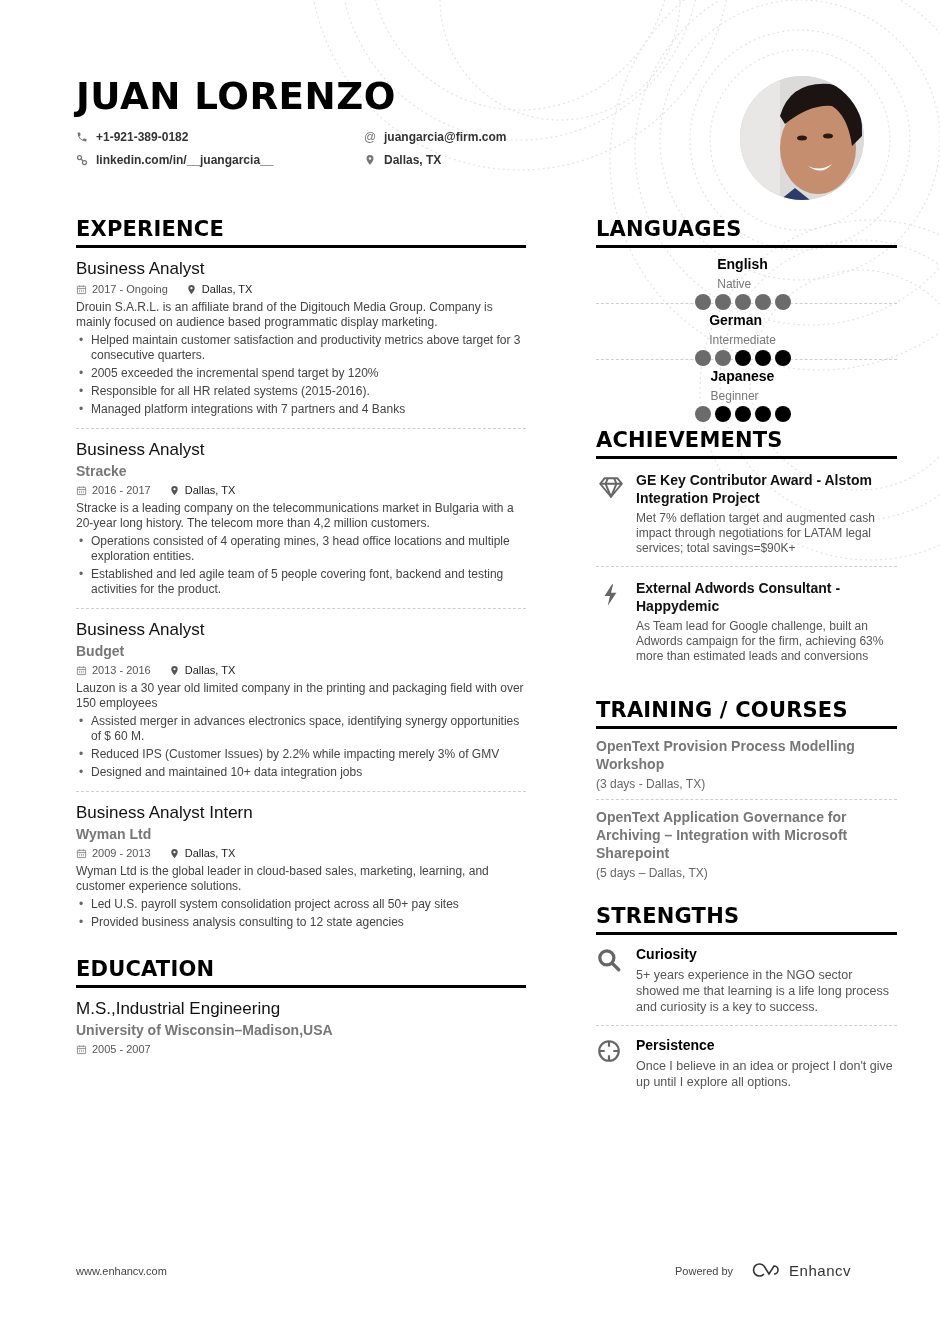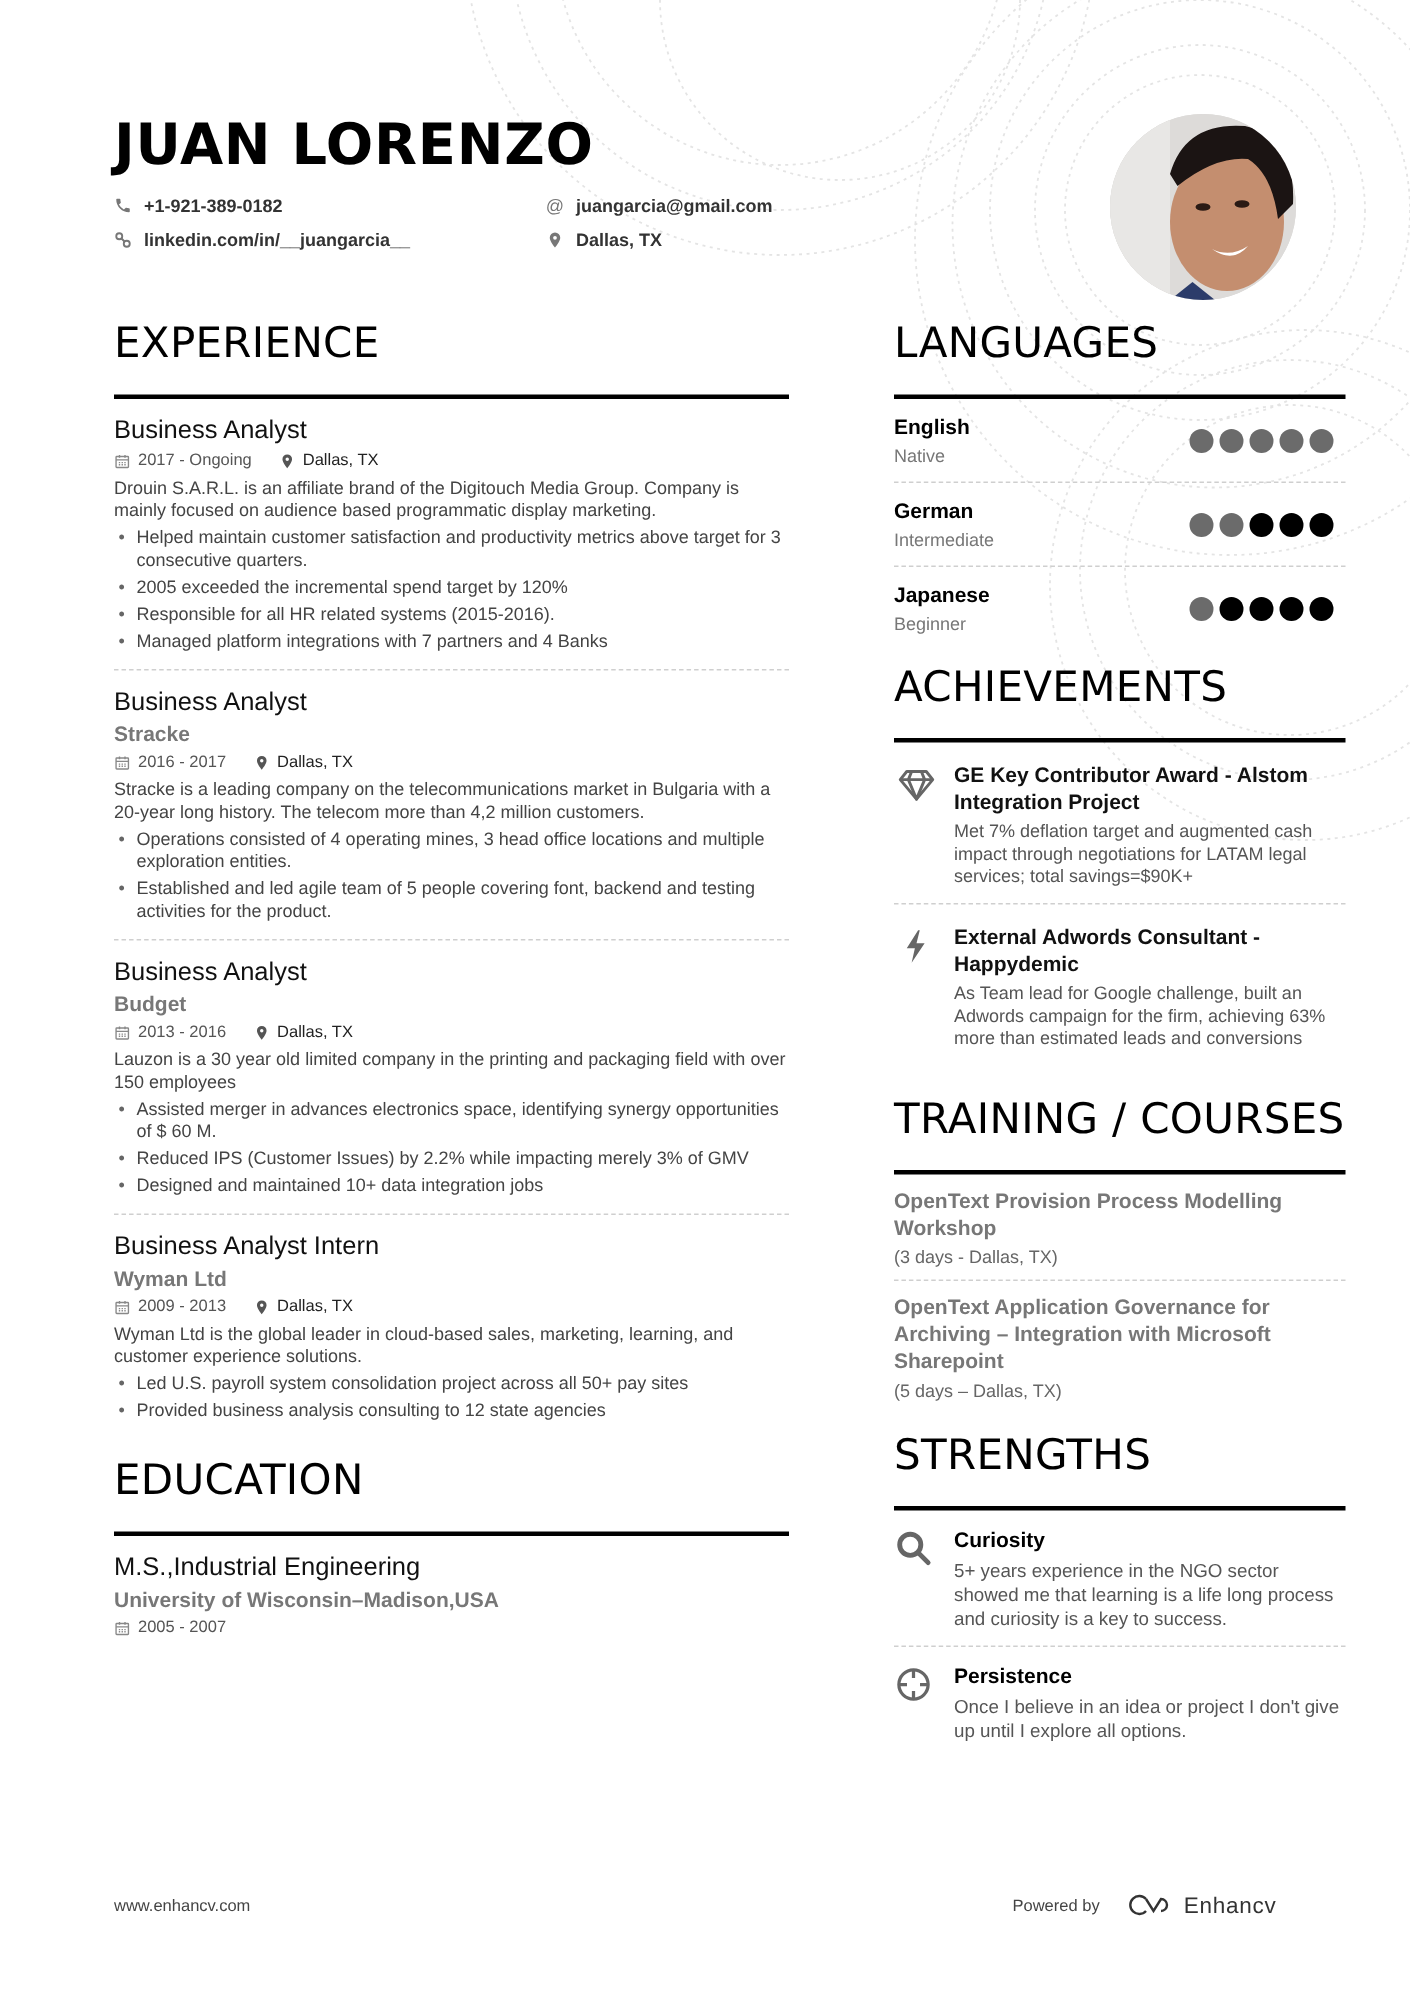--- a/index.html
+++ b/index.html
@@ -11,39 +11,39 @@
   .name { position: absolute; left: 76px; top: 74px; font-size: 38px; font-weight: 900; letter-spacing: 0.5px; font-family: "DejaVu Sans", sans-serif; transform: scaleX(0.98); transform-origin: left; }
   .contact { position: absolute; font-size: 12px; font-weight: bold; color: #333; display: flex; align-items: center; gap: 8px; }
   .contact .ico { width: 12px; height: 12px; color: #777; display: inline-flex; align-items: center; justify-content: center; }
   .contact .ico svg { width: 12px; height: 12px; }
 
   .photo { position: absolute; left: 740px; top: 76px; width: 124px; height: 124px; border-radius: 50%; overflow: hidden; background: #d8d6d4; }
 
   .col-left { position: absolute; left: 76px; top: 215px; width: 450px; }
   .col-right { position: absolute; left: 596px; top: 215px; width: 301px; }
 
-  .section-title { font-family: "DejaVu Sans", sans-serif; font-size: 28px; font-weight: 400; letter-spacing: 0.2px; padding-bottom: 20px; border-bottom: 3px solid #000; line-height: 28px; }
+  .section-title { font-family: "DejaVu Sans", sans-serif; font-size: 21px; font-weight: 700; letter-spacing: 0.2px; padding-bottom: 2px; border-bottom: 3px solid #000; line-height: 28px; }
 
   .job { padding: 10px 0 8px 0; border-bottom: 1px dashed #cfcfcf; }
   .job:last-child { border-bottom: none; }
   .job-title { font-size: 17px; color: #111; line-height: 22px; }
   .company { font-size: 14px; font-weight: bold; color: #777; line-height: 20px; }
   .meta { font-size: 11px; color: #555; display: flex; align-items: center; line-height: 18px; }
   .meta .mi { display: inline-flex; align-items: center; gap: 5px; margin-right: 18px; }
   .meta .loc { color: #222; }
   .meta svg { width: 11px; height: 11px; }
   .desc { font-size: 12px; color: #444; line-height: 15px; margin-top: 2px; }
   .bullets { list-style: none; margin-top: 3px; }
   .bullets li { font-size: 12px; color: #444; line-height: 15px; padding-left: 15px; position: relative; margin-bottom: 3px; }
   .bullets li::before { content: "•"; position: absolute; left: 3px; color: #666; }
 
   .edu { padding-top: 10px; }
   .edu .degree { font-size: 17px; color: #111; line-height: 22px; }
 
-  .lang { display: flex; justify-content: space-between; align-items: center; padding: 6px 8px 6px 0; border-bottom: 1px dashed #cfcfcf; height: 56px; }
+  .lang { display: flex; justify-content: space-between; align-items: center; padding: 6px 8px 6px 0; border-bottom: 1px dashed #cfcfcf; height: 56px; flex-direction: column; }
   .lang:last-child { border-bottom: none; }
   .lang-name { font-size: 14px; font-weight: bold; line-height: 20px; }
   .lang-level { font-size: 12px; color: #777; line-height: 20px; }
   .dots { display: flex; gap: 4px; }
   .dot { width: 16px; height: 16px; border-radius: 50%; background: #000; }
   .dot.on { background: #6b6b6b; }
 
   .ach { display: flex; padding: 12px 0 10px 0; border-bottom: 1px dashed #cfcfcf; }
   .ach:last-child { border-bottom: none; }
   .ach-icon { width: 40px; flex: 0 0 40px; display: flex; justify-content: flex-start; padding-left: 2px; padding-top: 3px; color: #666; }
@@ -103,21 +103,21 @@
     <svg viewBox="0 0 24 24" fill="none" stroke="#777" stroke-width="2.5">
         <circle cx="7" cy="7" r="4"></circle>
         <circle cx="17" cy="17" r="4"></circle>
         <path d="M10 10l4 4"></path>
       </svg>
   </span>
   <span>linkedin.com/in/__juangarcia__</span>
 </div>
 <div class="contact" style="left:364px; top:130px;">
   <span class="ico" style="font-size:12px; font-weight:normal;">@</span>
-  <span>juangarcia@gmail.com</span>
+  <span>juangarcia@firm.com</span>
 </div>
 <div class="contact" style="left:364px; top:153px;">
   <span class="ico">
     <svg viewBox="0 0 24 24" fill="#777">
         <path d="M12 2a7 7 0 0 0-7 7c0 5 7 13 7 13s7-8 7-13a7 7 0 0 0-7-7zm0 9.5A2.5 2.5 0 1 1 12 6.5a2.5 2.5 0 0 1 0 5z"></path>
       </svg>
   </span>
   <span>Dallas, TX</span>
 </div>
 

